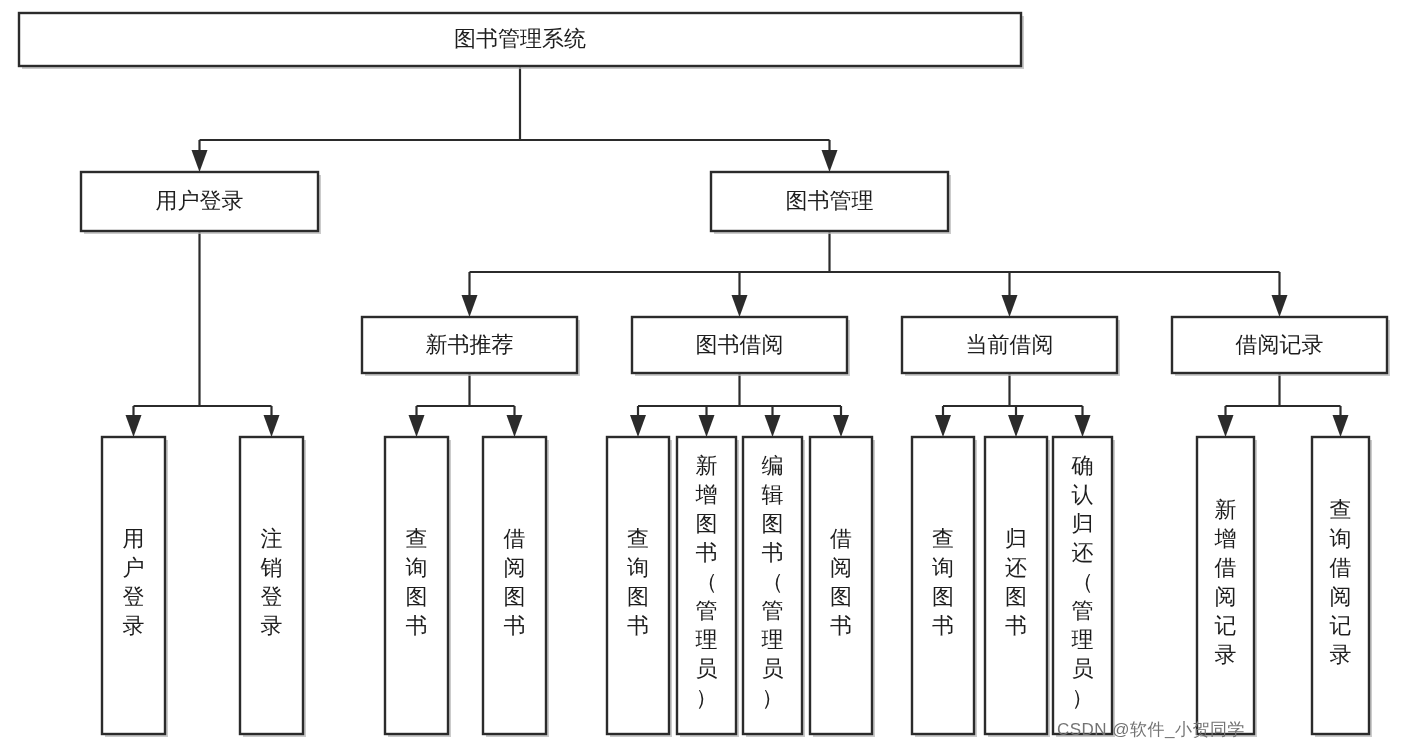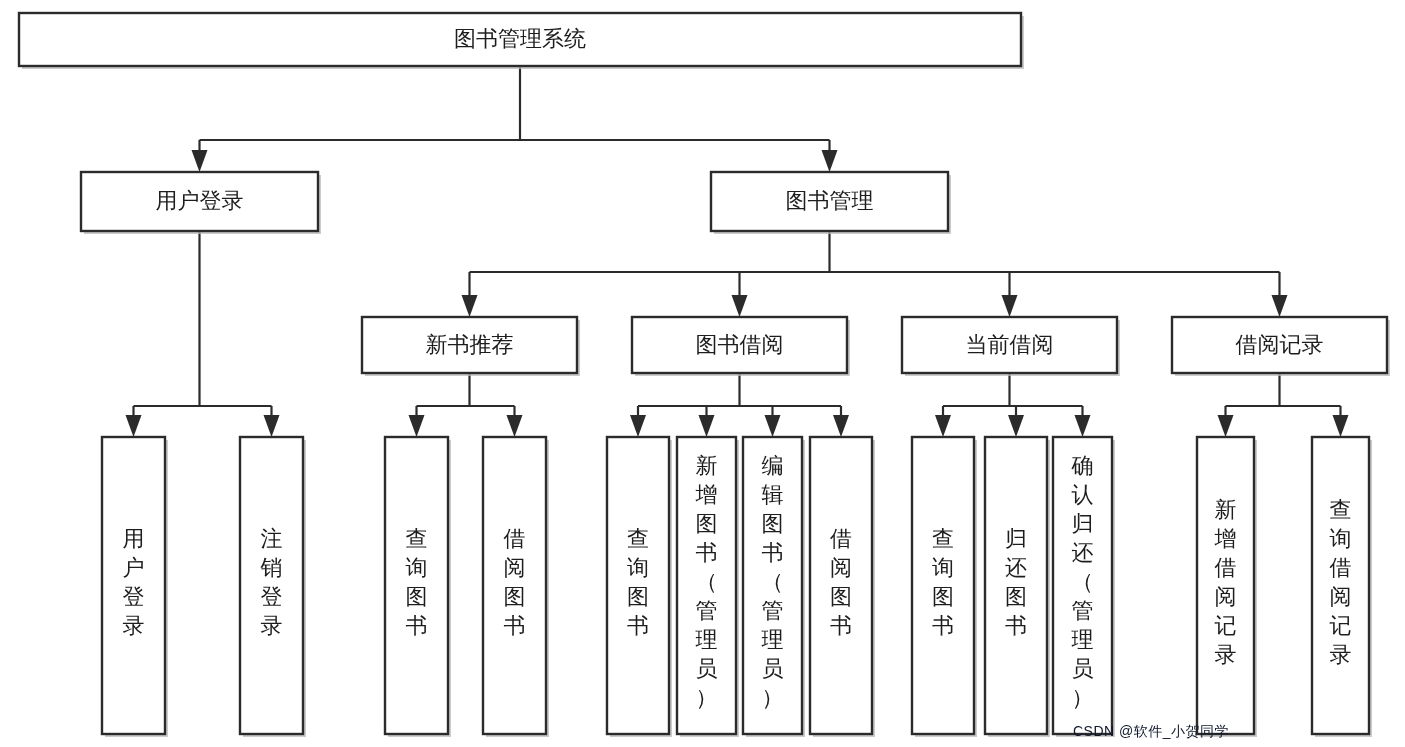--- a/index.html
+++ b/index.html
@@ -53,25 +53,25 @@
     dominant-baseline: middle;
   }
   .node-label-vertical {
     font-family: "Liberation Sans", "DejaVu Sans", sans-serif;
     fill: #1d1d1d;
     font-size: 22px;
     text-anchor: middle;
   }
   .watermark {
     position: absolute;
-    right: 30px;
+    right: 14px;
     bottom: 6px;
     font-family: "Liberation Sans", "DejaVu Sans", sans-serif;
-    font-size: 14px;
-    color: #0f172a;
+    font-size: 17px;
+    color: #737373;
     letter-spacing: 0.5px;
     white-space: nowrap;
     user-select: none;
   }
 </style>
 </head>
 <body>
 
 <div id="diagram-root">
   <svg class="diagram-canvas" id="diagram-svg" viewBox="0 0 1405 747" xmlns="http://www.w3.org/2000/svg">

